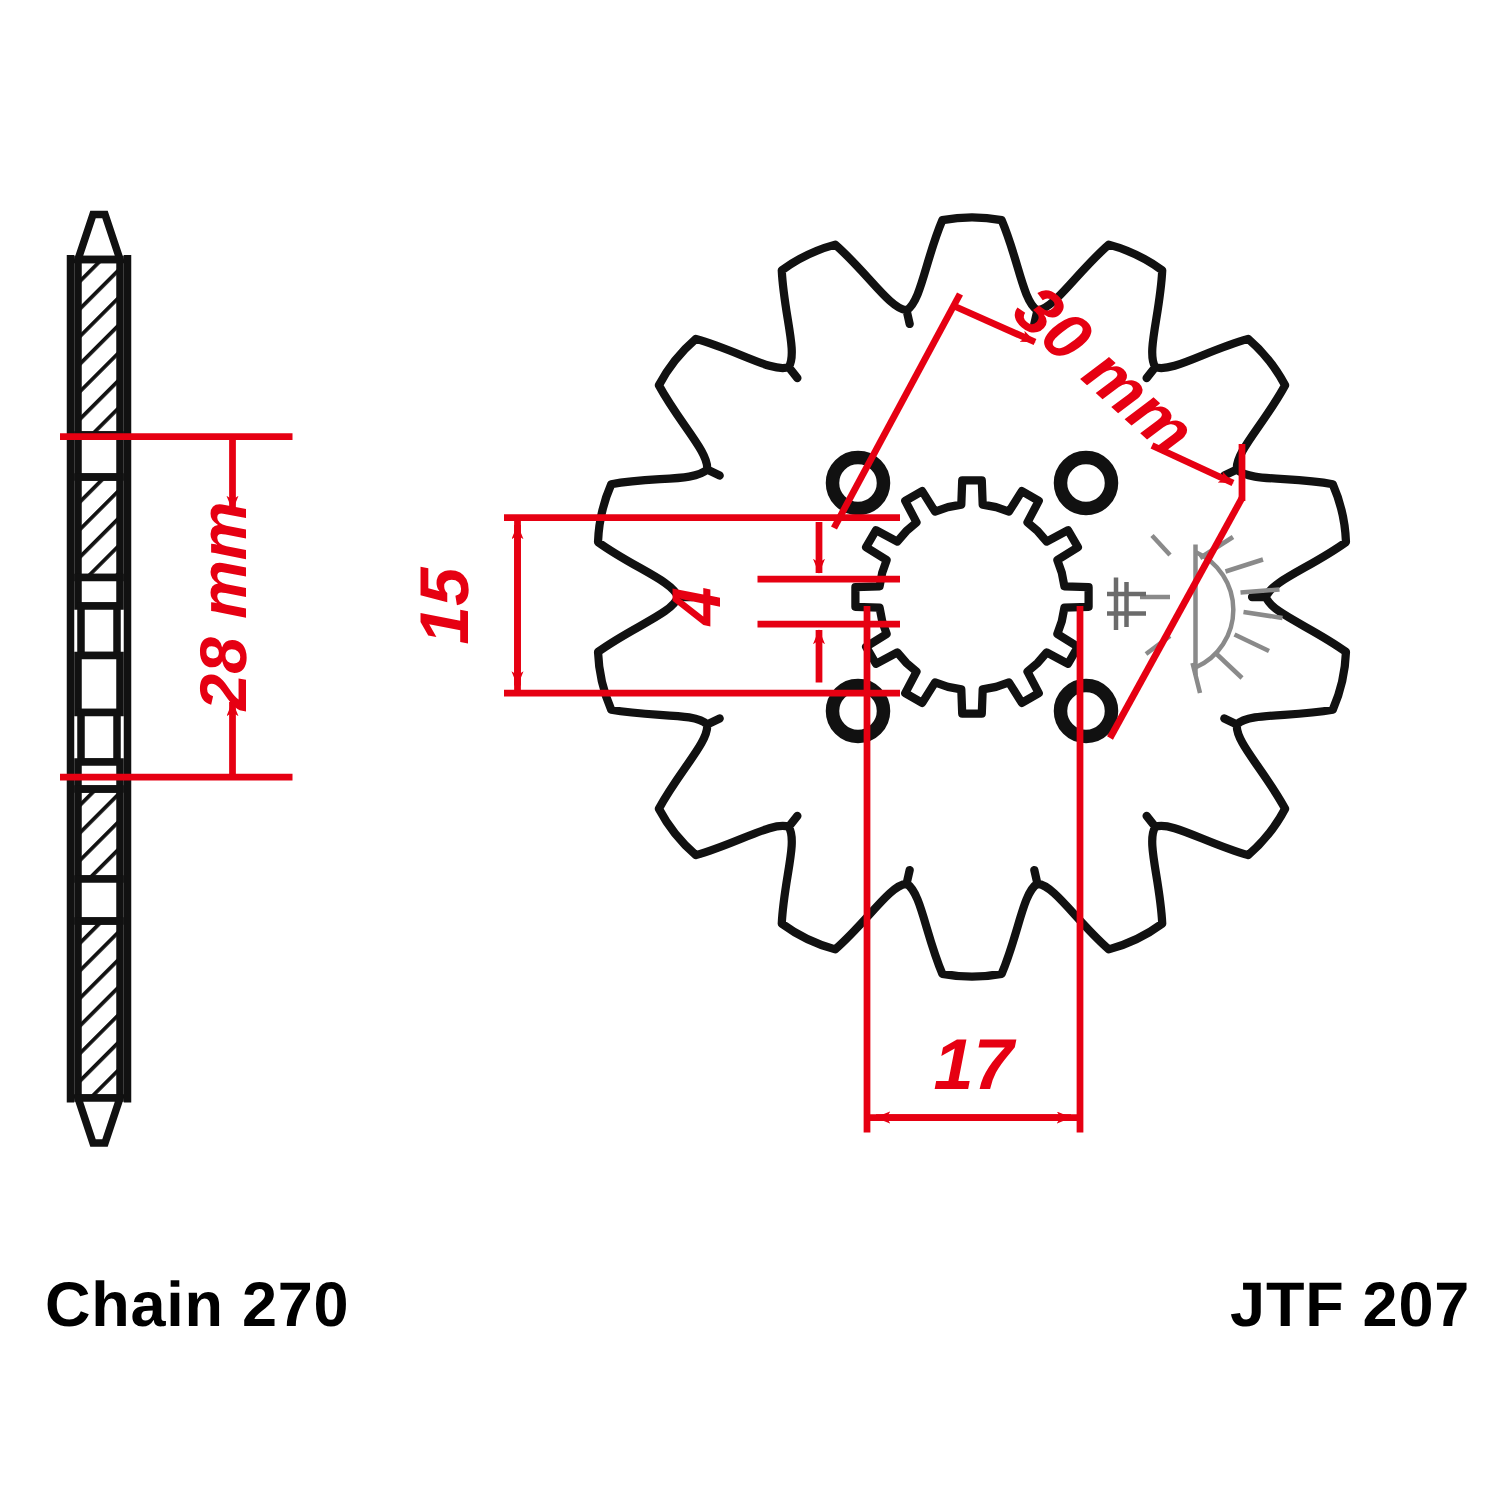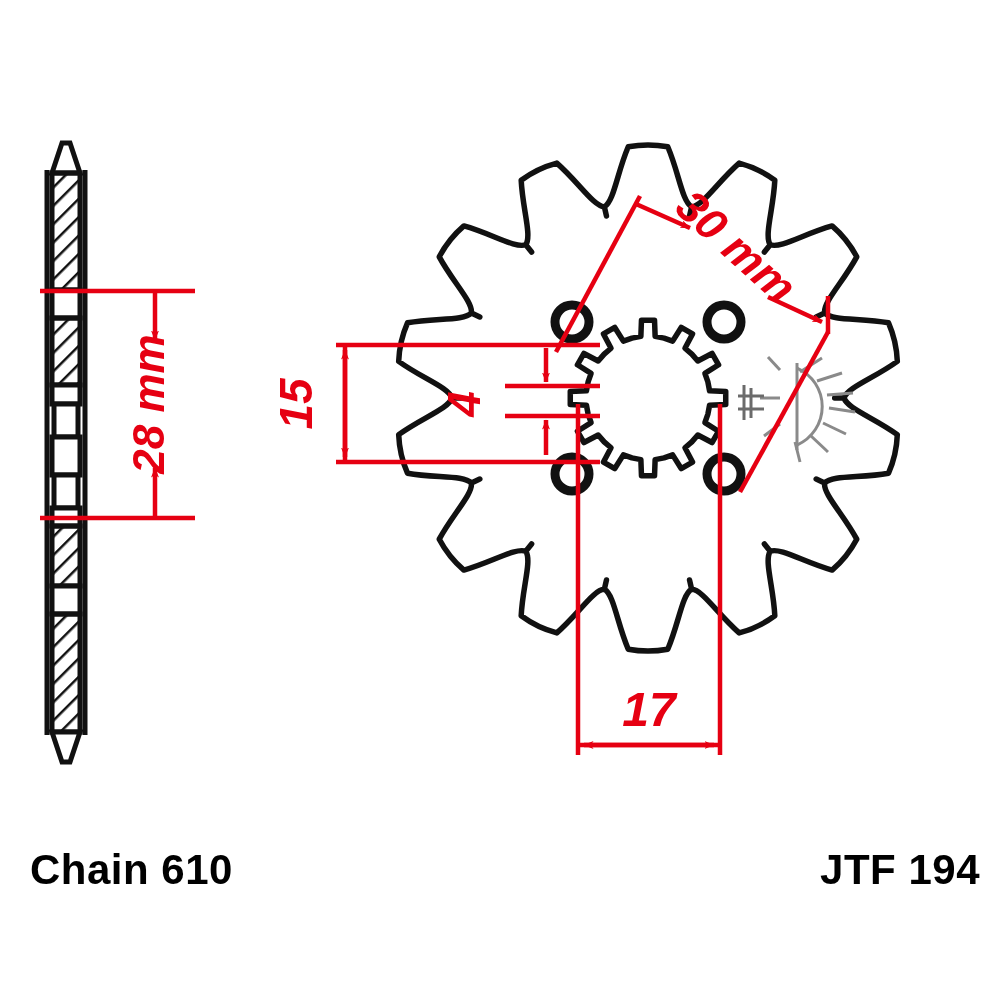--- a/index.html
+++ b/index.html
@@ -142,16 +142,16 @@
     <g id="dim-17">
       <line x1="578" y1="404" x2="578" y2="755" stroke="#e60012" stroke-width="4.5"></line>
       <line x1="720" y1="404" x2="720" y2="755" stroke="#e60012" stroke-width="4.5"></line>
       <line x1="720" y1="745" x2="584" y2="745" stroke="#e60012" stroke-width="4.5" marker-end="url(#ar)"></line>
       <line x1="578" y1="745" x2="714" y2="745" stroke="#e60012" stroke-width="4.5" marker-end="url(#ar)"></line>
       <text x="649" y="726" fill="#e60012" font-family="Liberation Sans, sans-serif" font-size="48" font-style="italic" font-weight="bold" text-anchor="middle">17</text>
     </g>
 
   </svg>
 
-  <div class="lbl" id="chain-label">Chain 610</div>
-  <div class="lbl" id="part-label">JTF 194</div>
+  <div class="lbl" id="chain-label">Chain 270</div>
+  <div class="lbl" id="part-label">JTF 207</div>
 
 </div>
 
 </body></html>

